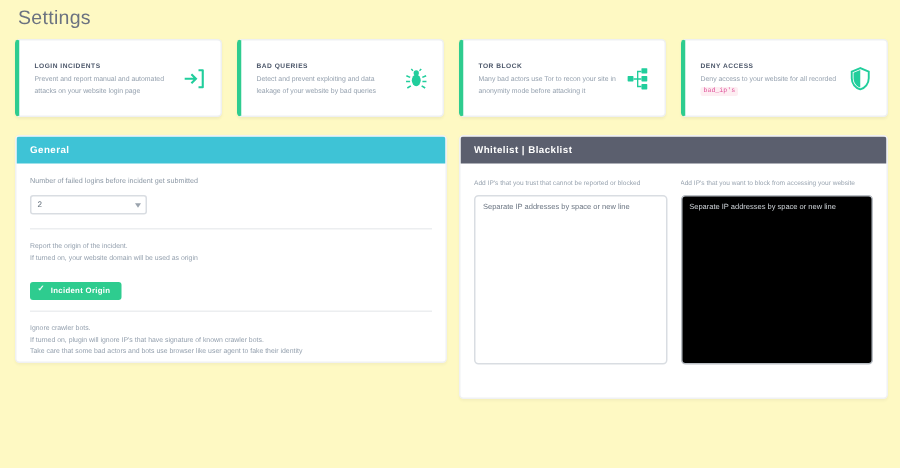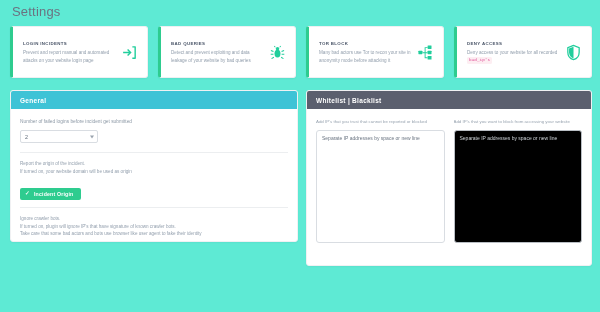--- a/index.html
+++ b/index.html
@@ -9,21 +9,21 @@
     width: 600px;
     height: 312px;
     background: #ffffff;
     font-family: "Liberation Sans", sans-serif;
     overflow: hidden;
   }
   .page {
     position: relative;
     width: 600px;
     height: 312px;
-    background: #5eead4;
+    background: #fef9c3;
   }
 
   
   .page-title {
     position: absolute;
     left: 12px;
     top: 4px;
     font-size: 13px;
     font-weight: 400;
     color: #6b7280;

